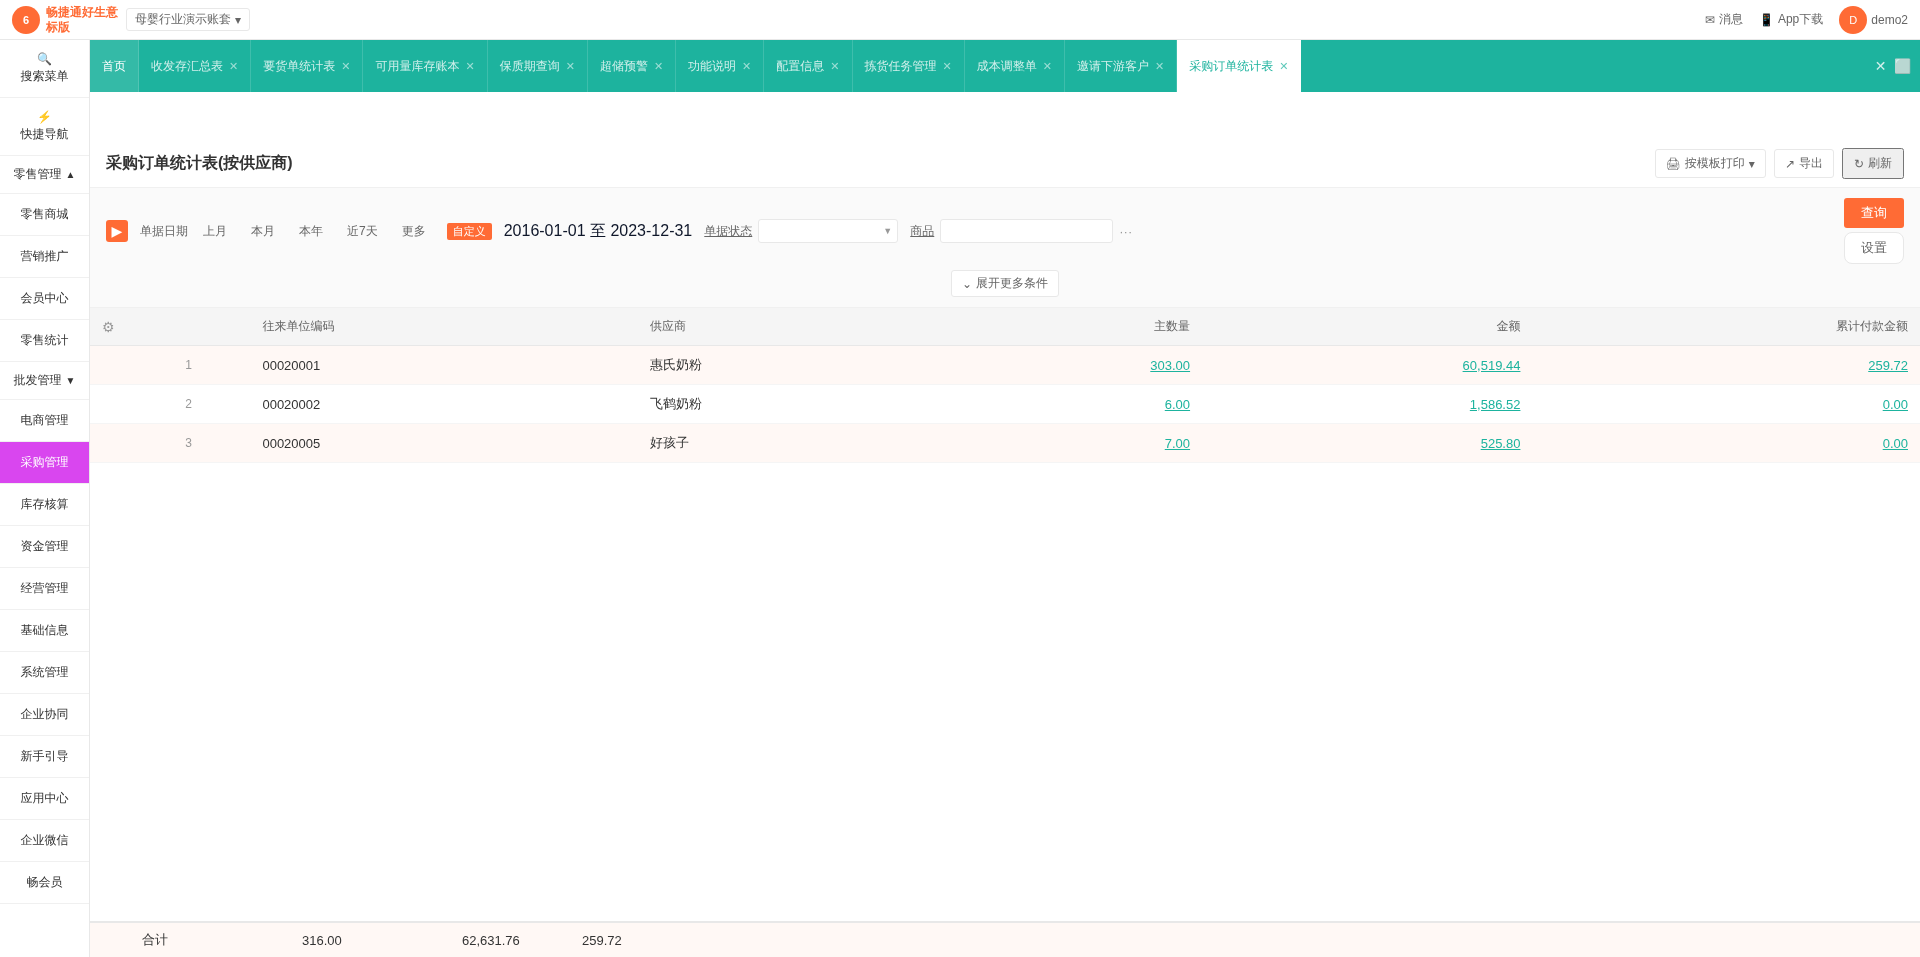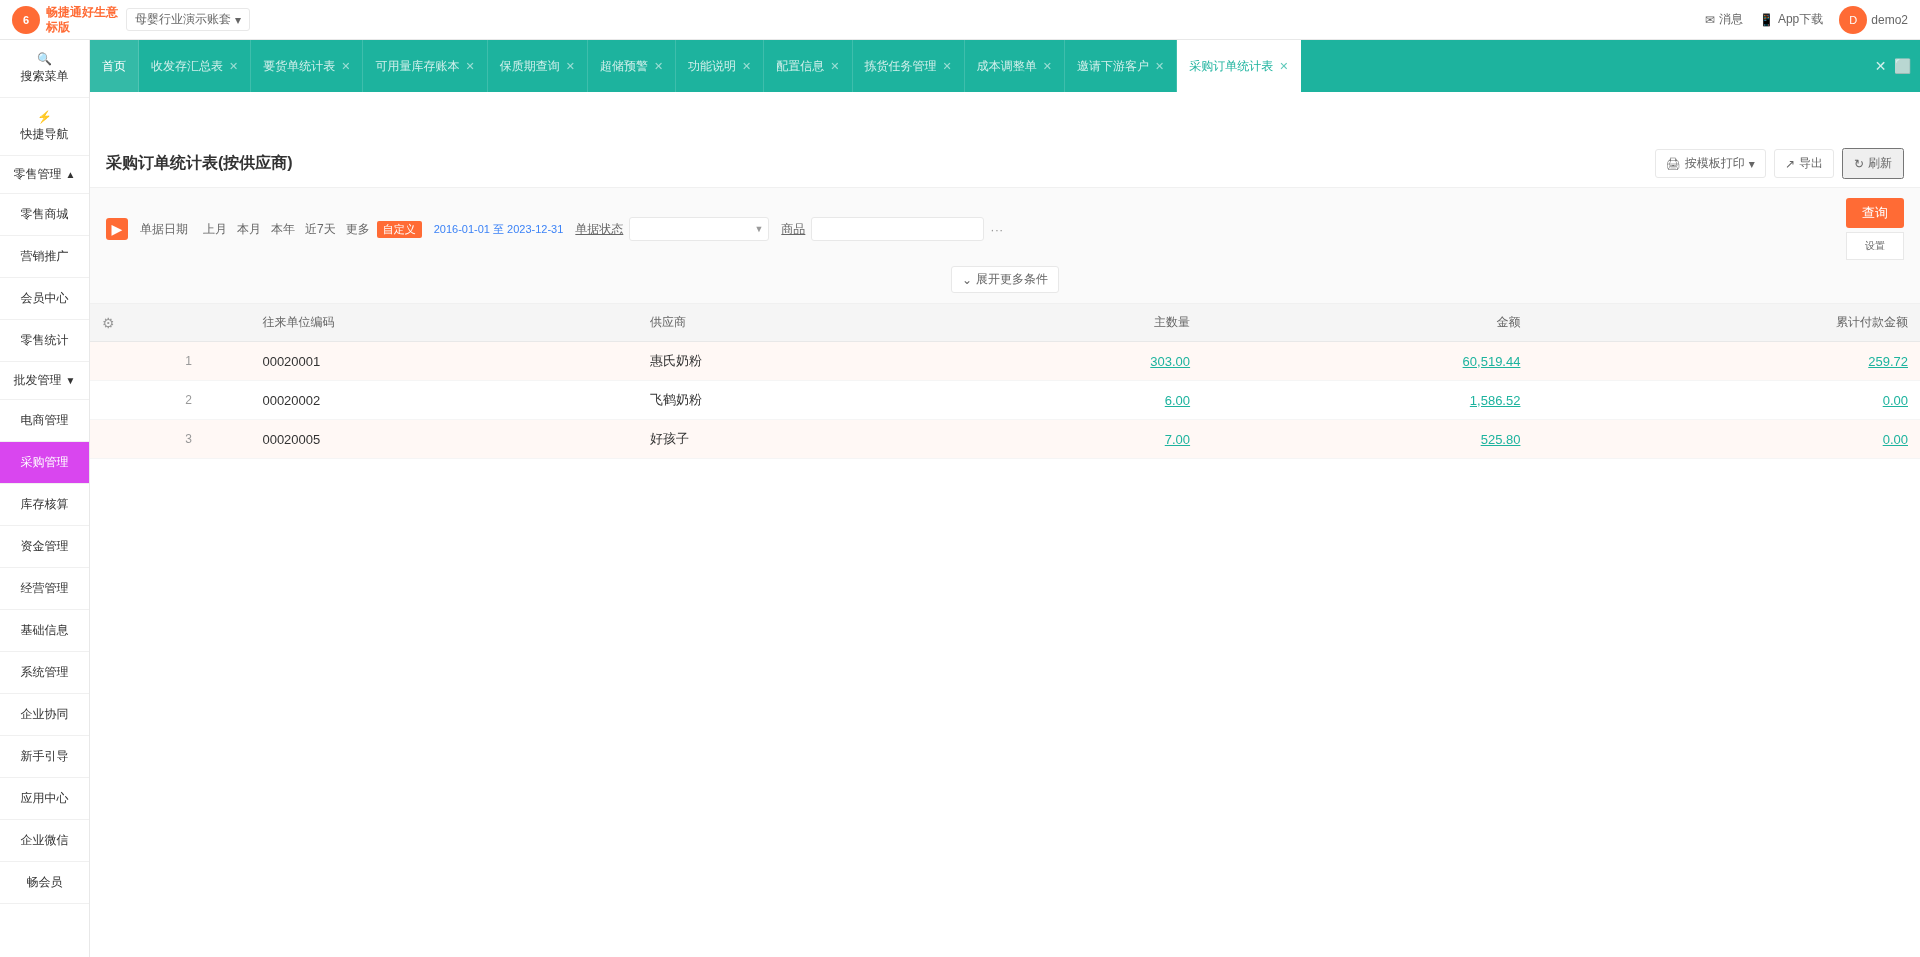--- a/index.html
+++ b/index.html
@@ -45,32 +45,32 @@
     .page-header-actions { display: flex; align-items: center; gap: 8px; }
     .btn-template-print { display: flex; align-items: center; gap: 4px; padding: 5px 10px; border: 1px solid #e8e8e8; border-radius: 3px; color: #666; font-size: 12px; cursor: pointer; background: #fff; }
     .btn-export { display: flex; align-items: center; gap: 4px; padding: 5px 10px; border: 1px solid #e8e8e8; border-radius: 3px; color: #666; font-size: 12px; cursor: pointer; background: #fff; }
     .btn-refresh { display: flex; align-items: center; gap: 4px; padding: 5px 10px; color: #666; font-size: 12px; cursor: pointer; }
 
     
     .filter-area { padding: 10px 16px; background: #fafafa; border-bottom: 1px solid #f0f0f0; }
     .filter-row { display: flex; align-items: center; gap: 12px; flex-wrap: wrap; }
     .filter-toggle-btn { width: 22px; height: 22px; background: #ff6b35; color: #fff; border: none; border-radius: 3px; cursor: pointer; display: flex; align-items: center; justify-content: center; font-size: 14px; flex-shrink: 0; }
     .filter-label { color: #666; font-size: 12px; white-space: nowrap; }
-    .date-shortcuts { display: flex; gap: 4px; align-items: center; }
+    .date-shortcuts { display: flex; gap: 18px; align-items: center; }
     .date-shortcut { color: #666; font-size: 12px; cursor: pointer; padding: 1px 3px; }
     .date-custom-badge { background: #ff6b35; color: #fff; font-size: 11px; padding: 1px 6px; border-radius: 2px; cursor: pointer; }
-    .date-range { color: #3b82f6; font-size: 11px; }
+    .date-range { color: #0f172a; font-size: 16px; }
     .filter-field { display: flex; align-items: center; gap: 6px; }
     .filter-field-label { color: #666; font-size: 12px; white-space: nowrap; text-decoration: underline; }
     .filter-select { border: 1px solid #e8e8e8; border-radius: 3px; padding: 4px 24px 4px 8px; font-size: 12px; color: #333; background: #fff; min-width: 140px; appearance: none; cursor: pointer; position: relative; }
     .filter-select-wrapper { position: relative; display: inline-block; }
     .filter-select-wrapper::after { content: '▼'; position: absolute; right: 6px; top: 50%; transform: translateY(-50%); font-size: 9px; color: #999; pointer-events: none; }
     .filter-text-input { border: 1px solid #e8e8e8; border-radius: 3px; padding: 4px 8px; font-size: 12px; color: #333; background: #fff; min-width: 120px; }
     .btn-query { background: #ff6b35; color: #fff; border: none; border-radius: 3px; padding: 6px 16px; font-size: 13px; cursor: pointer; }
-    .btn-settings { border: 1px solid #e8e8e8; background: #fff; color: #666; border-radius: 0; padding: 6px 16px; font-size: 10px; cursor: pointer; }
+    .btn-settings { border: 1px solid #e8e8e8; background: #fff; color: #666; border-radius: 8px; padding: 6px 16px; font-size: 13px; cursor: pointer; }
     .filter-actions-right { display: flex; flex-direction: column; gap: 4px; margin-left: auto; }
     .filter-secondary-row { display: flex; align-items: center; justify-content: center; padding: 6px 0 0; }
 
     
     .table-area { flex: 1; overflow: auto; padding: 0; }
     table { width: 100%; border-collapse: collapse; }
     thead tr { background: #f5f5f5; }
     th { padding: 10px 12px; text-align: left; font-size: 12px; color: #666; font-weight: 500; border-bottom: 1px solid #e8e8e8; white-space: nowrap; }
     th.center, td.center { text-align: center; }
     th.right, td.right { text-align: right; }
@@ -354,15 +354,25 @@
       <td>00020005</td>
       <td>好孩子</td>
       <td class="right"><span class="td-link">7.00</span></td>
       <td class="right"><span class="td-link">525.80</span></td>
       <td class="right"><span class="td-link">0.00</span></td>
     </tr>
             </tbody>
         </table>
       </div>
 
+      <div class="table-footer">
+        <div class="footer-label">
+          <span>合计</span>
+        </div>
+        <div class="footer-values">
+          <div class="footer-cell" style="min-width:160px;">316.00</div>
+          <div class="footer-cell" style="min-width:120px;">62,631.76</div>
+          <div class="footer-cell" style="min-width:120px;">259.72</div>
+        </div>
+      </div>
     </div>
   </div>
 </div>
 
 </body></html>

